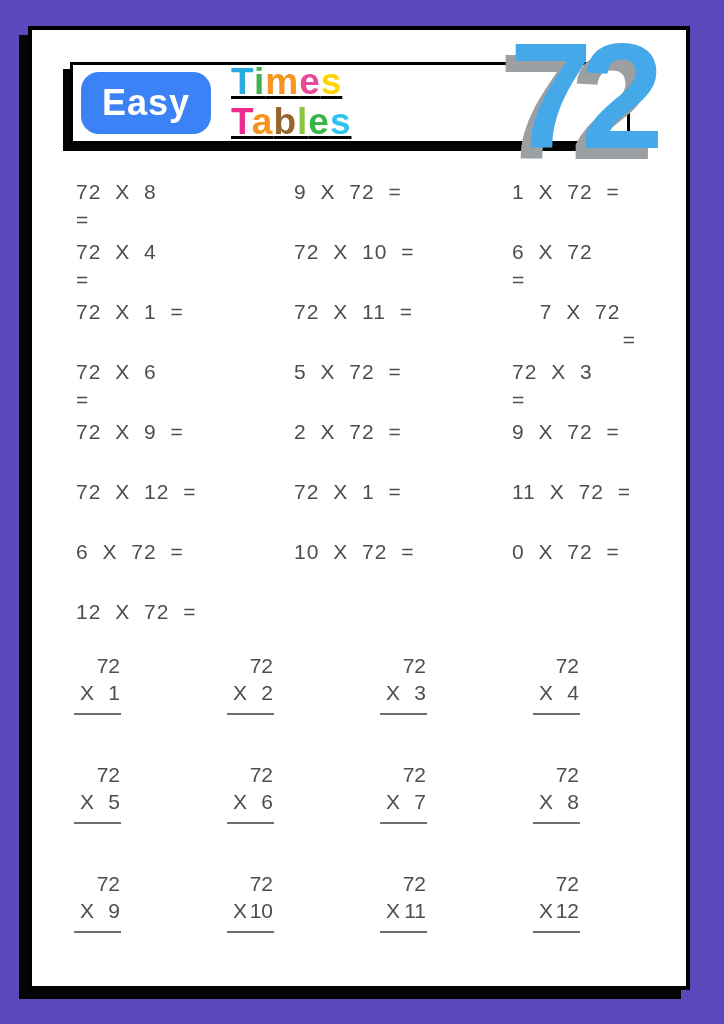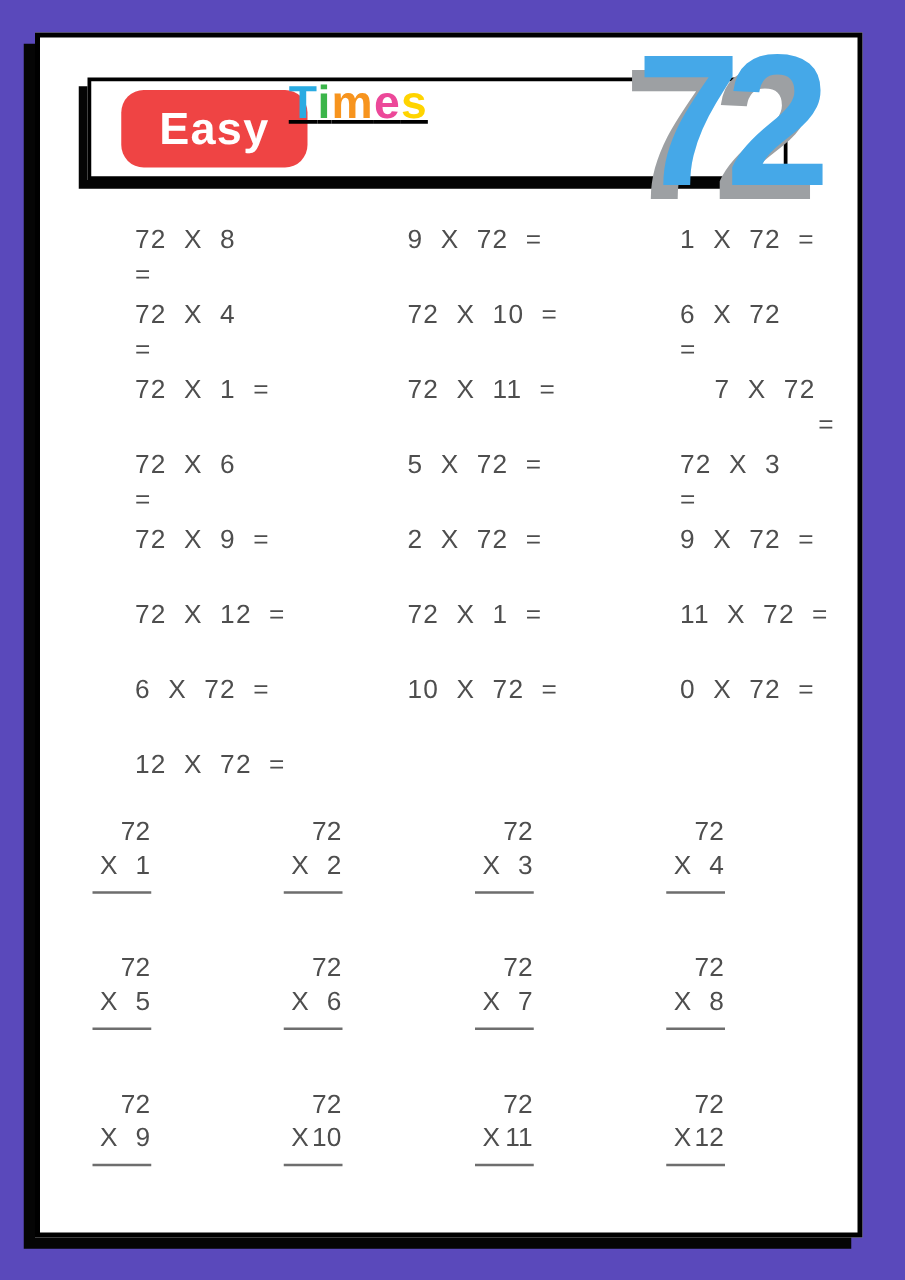--- a/index.html
+++ b/index.html
@@ -21,23 +21,23 @@
   
   .header-box{
     position:absolute;left:38px;top:32px;
     width:560px;height:82px;
     border:3px solid #000;
     box-shadow:-7px 7px 0 #050505;
     background:#fff;
     box-sizing:border-box;
   }
   .easy-badge{
-    position:absolute;left:24px;top:7px;
-    width:149px;height:62px;
-    background:#ef4444;
+    position:absolute;left:8px;top:7px;
+    width:130px;height:62px;
+    background:#3b82f6;
     border-radius:18px;
     display:flex;align-items:center;justify-content:center;
     color:#fff;font-size:36px;font-weight:bold;letter-spacing:1px;
   }
   .logo-words{
     position:absolute;left:158px;top:-3px;
     line-height:40px;font-size:37px;font-weight:bold;letter-spacing:1px;
   }
   .logo-words .word{white-space:nowrap;text-decoration:underline;}
   
@@ -56,21 +56,20 @@
   .hcol{position:absolute;top:0;}
   .hcol-1{left:44px;}
   .hcol-2{left:262px;}
   .hcol-3{left:480px;}
   .hcell{
     height:60px;
     font-size:21px;color:#4E4E4E;
     letter-spacing:1px;word-spacing:7px;
     white-space:pre;
     line-height:28px;
-    margin-left:32px;
   }
   
   .v-problems{
     position:absolute;left:0;top:622px;width:100%;
   }
   .vrow{
     display:flex;
     padding-left:42px;
     margin-bottom:46px;
   }
@@ -93,20 +92,21 @@
 <body>
 
 <div class="page">
 
   <div class="header-box">
     <div class="easy-badge">
       <span>Easy</span>
     </div>
     <div class="logo-words">
       <div class="word"><span style="color: rgb(41, 171, 226);">T</span><span style="color: rgb(59, 181, 74);">i</span><span style="color: rgb(247, 148, 30);">m</span><span style="color: rgb(236, 72, 153);">e</span><span style="color: rgb(255, 212, 0);">s</span></div>
+      <div class="word"><span style="color: rgb(236, 44, 142);">T</span><span style="color: rgb(247, 148, 30);">a</span><span style="color: rgb(150, 101, 43);">b</span><span style="color: rgb(140, 198, 63);">l</span><span style="color: rgb(59, 181, 74);">e</span><span style="color: rgb(43, 196, 240);">s</span></div>
     </div>
   </div>
 
   <div class="big-number">72</div>
 
   <div class="h-problems">
     <div class="hcol hcol-1">
       <div class="hcell">72 X 8
 =</div>
       <div class="hcell">72 X 4

